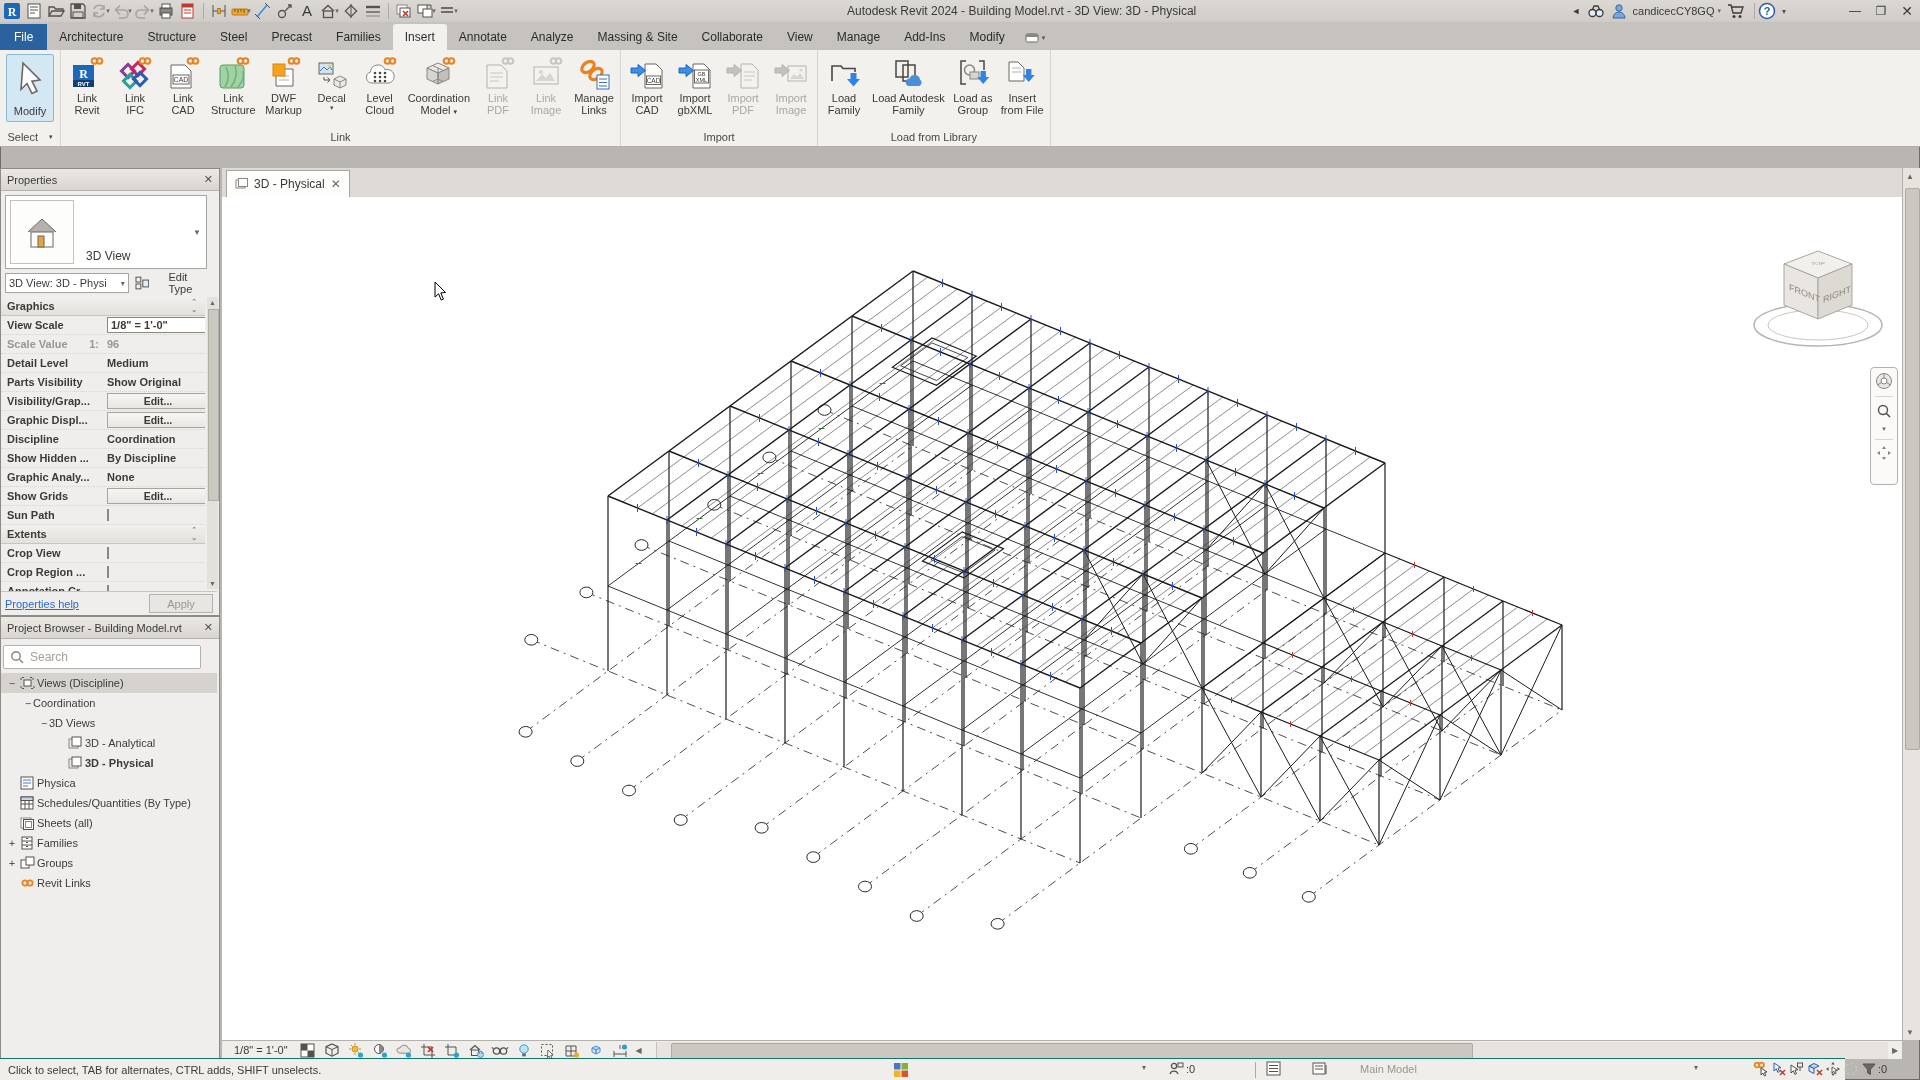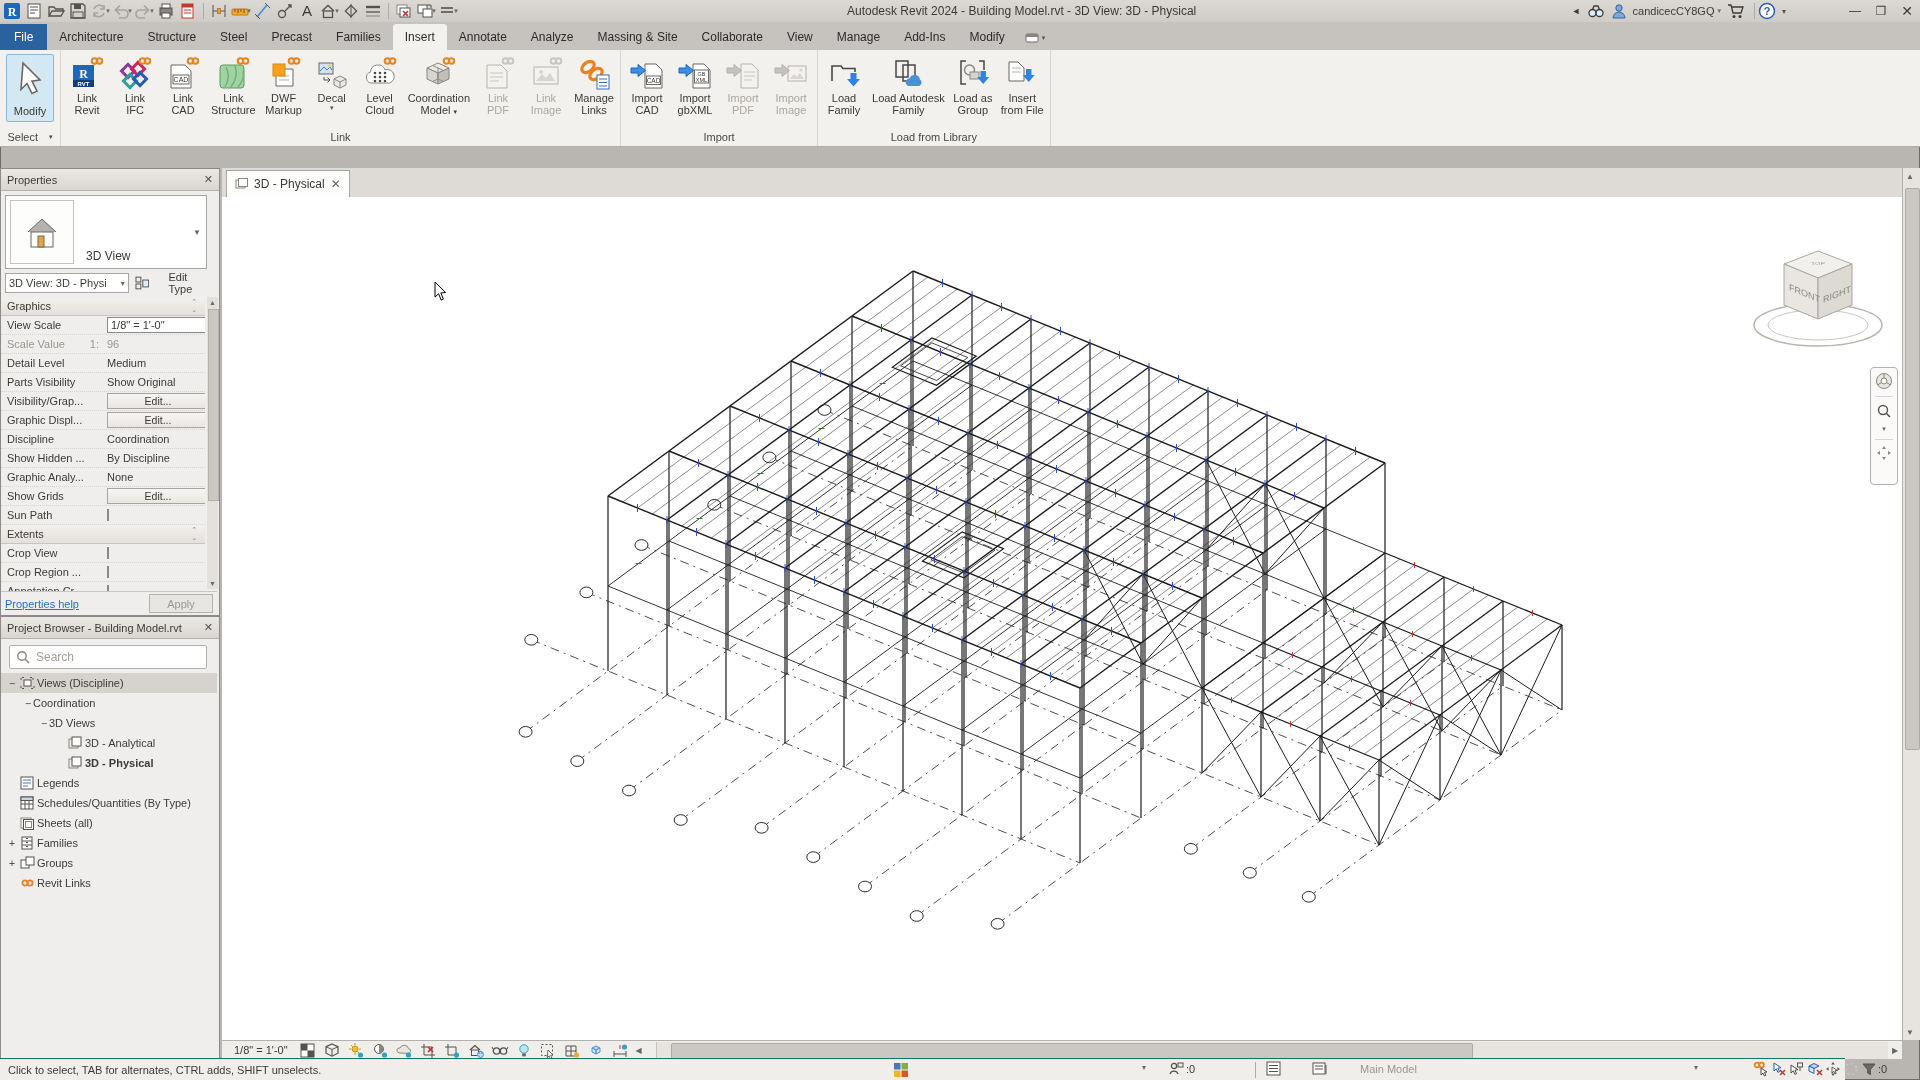--- a/index.html
+++ b/index.html
@@ -43,41 +43,41 @@
   #props{left:0;top:168px;width:218px;height:446px;}
   #type-selector{position:absolute;left:4px;top:26px;width:200px;height:72px;background:#fff;border:1px solid #a8a5a0;display:flex;align-items:center;}
   #type-img{width:62px;height:62px;border:1px solid #c5c2bd;margin:4px;display:flex;align-items:center;justify-content:center;background:#fdfdfc;}
   #type-label{font-size:12px;margin-left:8px;margin-top:48px;}
   #type-caret{margin-left:auto;margin-right:5px;color:#6b6762;font-size:8px;}
   #selector-row{position:absolute;left:4px;top:104px;width:208px;height:20px;display:flex;align-items:center;}
   #selector-combo{width:118px;height:18px;border:1px solid #a8a5a0;background:#fff;display:flex;align-items:center;padding:0 3px;white-space:nowrap;overflow:hidden;}
   #selector-combo .cv{overflow:hidden;white-space:nowrap;width:98px;}
   #edit-type{display:flex;align-items:center;gap:19px;margin-left:6px;}
   #prop-rows{position:absolute;left:0;top:128px;width:204px;height:294px;overflow:hidden;}
-  .prow{display:flex;height:18px;align-items:center;border-bottom:1px dotted #d8d5d0;}
+  .prow{display:flex;height:18px;align-items:center;border-bottom:1px dotted #d8d5d0;font-weight:bold;}
   .prow .plabel{width:96px;padding-left:6px;white-space:nowrap;overflow:hidden;display:flex;}
   .prow .pval{flex:1;padding-left:4px;white-space:nowrap;overflow:hidden;}
   .prow.header{background:linear-gradient(#f2f0ed,#e4e1dc);border-bottom:1px solid #c9c6c1;}
   .prow.header .plabel{width:auto;flex:1;color:#3c3a37;}
   .prow .collapse{margin-left:auto;margin-right:8px;color:#8a8680;font-size:9px;line-height:8px;}
   .pbtn{width:100px;height:14px;border:1px solid #a8a5a0;background:linear-gradient(#f7f5f2,#e9e6e2);
       display:flex;align-items:center;justify-content:center;font-size:10.5px;color:#3c3a37;}
   .pinput{width:104px;height:14px;border:1px solid #8a8784;background:#fff;display:flex;align-items:center;padding:0 3px;}
   .pcheck{width:12px;height:12px;border:1px solid #8a8784;background:#fff;}
   .dim{color:#9a9690;}
   #props-footer{position:absolute;left:0;bottom:0;width:216px;height:24px;background:#f0eeec;border-top:1px solid #c9c6c1;display:flex;align-items:center;padding:0 4px;box-sizing:border-box;}
   #props-help{color:#2a6cd4;text-decoration:underline;}
   #apply-btn{margin-left:auto;width:62px;height:17px;border:1px solid #b5b2ae;background:#e8e6e2;color:#9a9690;
       display:flex;align-items:center;justify-content:center;}
   .vscroll-mini{position:absolute;right:1px;top:128px;width:11px;height:292px;background:#e4e1dc;}
   .vscroll-mini .thumb{position:absolute;left:1px;top:12px;width:9px;height:190px;background:#cbc8c2;border:1px solid #b2afa9;}
   .mini-arrow{position:absolute;left:0;width:11px;height:11px;font-size:7px;color:#6b6762;display:flex;align-items:center;justify-content:center;}
   
   #browser{left:0;top:616px;width:218px;height:442px;}
-  #search-box{position:absolute;left:8px;top:28px;width:196px;height:22px;border:1px solid #b5b2ad;background:#fff;display:flex;align-items:center;border-radius:2px;}
+  #search-box{position:absolute;left:2px;top:28px;width:196px;height:22px;border:1px solid #b5b2ad;background:#fff;display:flex;align-items:center;border-radius:2px;}
   #search-box input{border:0;outline:0;flex:1;font-size:12px;color:#3c3a37;background:transparent;font-family:"Liberation Sans",sans-serif;}
   #search-box input::placeholder{color:#a39f99;}
   #tree{position:absolute;left:0;top:56px;width:216px;bottom:2px;overflow:hidden;}
   .titem{height:20px;display:flex;align-items:center;white-space:nowrap;}
   .titem.sel{background:#d6d3ce;}
   .titem .exp{width:10px;text-align:center;color:#55524e;font-size:10px;font-family:"DejaVu Sans Mono",monospace;}
   .titem .ticon{width:16px;display:flex;justify-content:center;margin:0 2px;}
   .titem.bold{font-weight:bold;}
   
   #canvas{left:222px;top:168px;width:1680px;height:872px;background:#dedbd6;}
@@ -880,21 +880,21 @@
           <span class="ticon">
             <svg width="15" height="14" viewBox="0 0 15 14">
               <rect x="1" y="1" width="12" height="12" fill="#fff" stroke="#55524e"></rect>
               <g stroke="#4a77c4">
                 <line x1="3" y1="4" x2="11" y2="4"></line>
                 <line x1="3" y1="7" x2="11" y2="7"></line>
                 <line x1="3" y1="10" x2="8" y2="10"></line>
               </g>
             </svg>
           </span>
-          <span>Legends</span>
+          <span>Physica</span>
         </div>
         <div class="titem" style="padding-left: 6px;">
           <span class="exp"></span>
           <span class="ticon">
             <svg width="15" height="14" viewBox="0 0 15 14">
               <rect x="1" y="1" width="12" height="12" fill="#fff" stroke="#55524e"></rect>
               <g stroke="#55524e">
                 <line x1="1" y1="4.5" x2="13" y2="4.5"></line>
                 <line x1="1" y1="8" x2="13" y2="8"></line>
                 <line x1="5" y1="1" x2="5" y2="13"></line>

